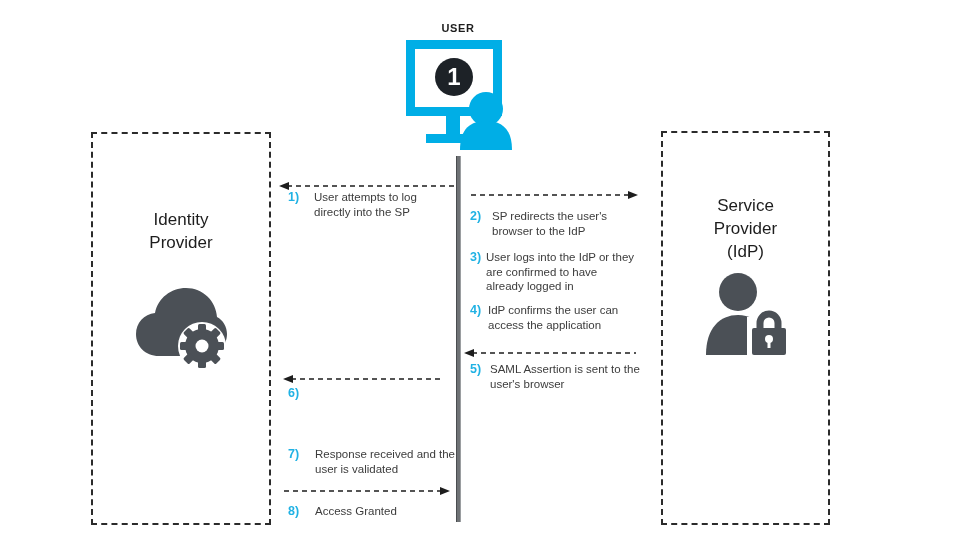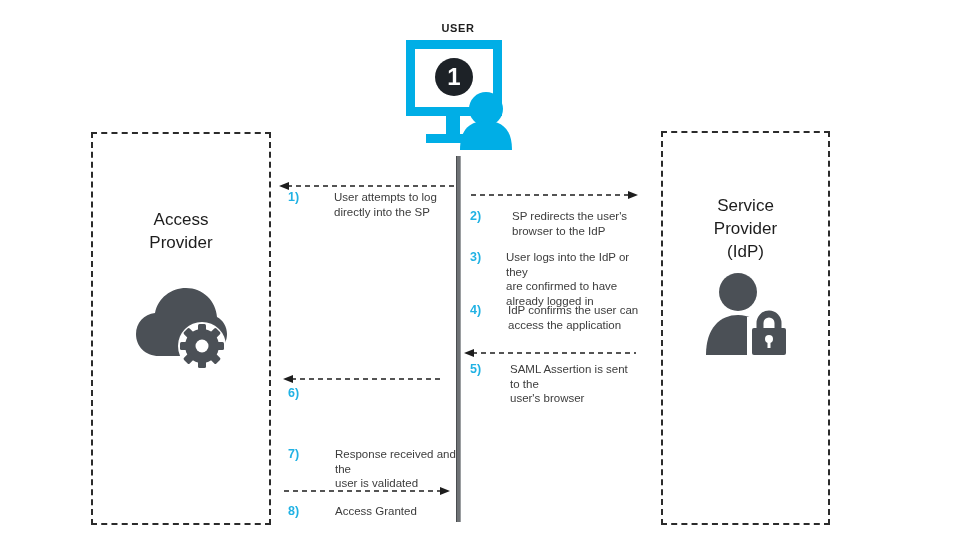--- a/index.html
+++ b/index.html
@@ -110,21 +110,20 @@
     font-size: 12.5px;
     line-height: 15px;
     flex: 0 0 auto;
     white-space: nowrap;
   }
   .step-text {
     color: #3c3c3c;
     font-size: 11.5px;
     line-height: 14.5px;
     flex: 1 1 auto;
-    margin-left: 20px;
   }
 
   
   #step-1 { left: 288px; top: 190px; width: 170px; }
   #step-1 .step-num { width: 26px; }
   #step-2 { left: 470px; top: 209px; width: 175px; }
   #step-2 .step-num { width: 22px; }
   #step-3 { left: 470px; top: 250px; width: 180px; }
   #step-3 .step-num { width: 16px; }
   #step-4 { left: 470px; top: 303px; width: 172px; }
@@ -156,21 +155,21 @@
       <circle cx="50" cy="39" r="19" fill="#1d2227"></circle>
       <text x="50" y="47" font-family="Liberation Sans, sans-serif" font-size="24" font-weight="bold" fill="#ffffff" text-anchor="middle">1</text>
 
       <circle cx="82" cy="71" r="17" fill="#00AEE6"></circle>
       <path d="M56 112 C56 90 67 83 82 83 C97 83 108 90 108 112 Z" fill="#00AEE6"></path>
     </svg>
   </div>
 
   <div class="actor-box" id="sp-box">
     <div class="actor-title" id="sp-title">
-      <div>Access</div>
+      <div>Identity</div>
       <div>Provider</div>
     </div>
     <div class="actor-icon" id="sp-icon">
       <svg viewBox="0 0 92 82" width="92" height="82" aria-hidden="true">
 
         <path d="M24 70 C10 70 1 60 1 48 C1 37 9 28 20 27 C23 12 36 2 51 2
                  C68 2 81 15 82 31 C88 34 92 41 92 48 C92 60 82 70 70 70 Z" fill="#4b5056"></path>
 
         <circle cx="67" cy="60" r="24" fill="#ffffff"></circle>
         <g fill="#4b5056">

